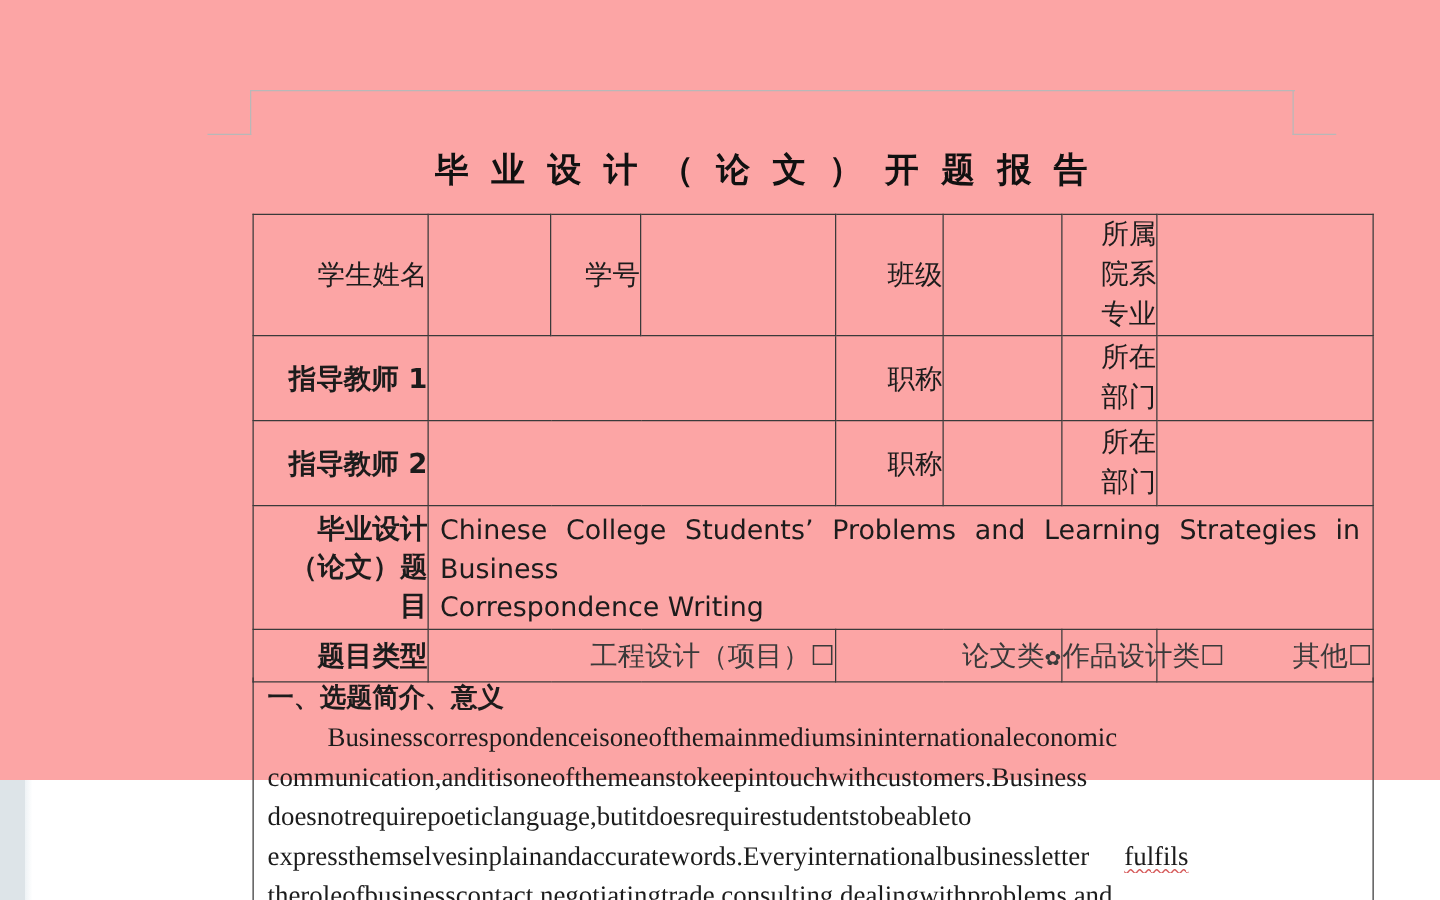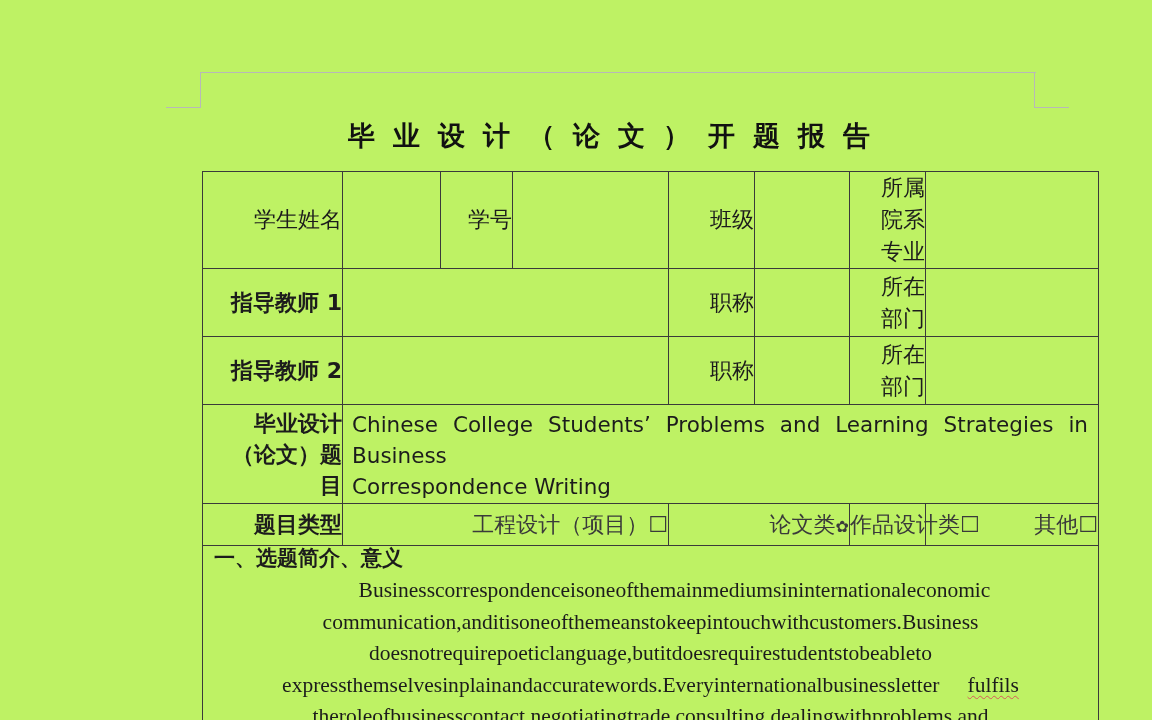--- a/index.html
+++ b/index.html
@@ -11,22 +11,22 @@
     }
     .left-gutter {
       position: absolute; left: 0; top: 0; width: 20px; height: 720px;
       background: #dde4e8;
     }
     .left-gutter-shade {
       position: absolute; left: 20px; top: 0; width: 6px; height: 720px;
       background: linear-gradient(to right, #eef3f6, #ffffff);
     }
     .page {
-      position: absolute; left: 26px; top: 0; width: 1126px; height: 720px;
-      background: #bef264;
+      position: absolute; left: 26px; top: 0; width: 1126px; height: 624px;
+      background: #fca5a5;
     }
     
     .corner { position: absolute; border-color: #b8b8b8; border-style: solid; }
     .corner-tl-h { left: 200px; top: 72px; width: 836px; height: 0; border-width: 1px 0 0 0; }
     .corner-tl-v { left: 200px; top: 72px; width: 0; height: 36px; border-width: 0 0 0 1px; }
     .corner-tl-ext { left: 166px; top: 107px; width: 35px; height: 0; border-width: 1px 0 0 0; }
     .corner-tr-v { left: 1034px; top: 72px; width: 0; height: 36px; border-width: 0 0 0 1px; }
     .corner-tr-ext { left: 1034px; top: 107px; width: 35px; height: 0; border-width: 1px 0 0 0; }
 
     .doc-title {
@@ -83,21 +83,21 @@
       position: absolute; left: 11px; top: 33px; width: 873px;
       font-family: "Liberation Serif", "DejaVu Serif", serif;
       font-size: 21.5px; line-height: 31.5px; color: #1c1c1c;
     }
     .spell-underline {
       text-decoration: underline wavy #d65a5a;
       text-decoration-thickness: 1px;
       text-underline-offset: 3px;
       margin-left: 28px;
     }
-    .jline { display: flex; justify-content: center; }
+    .jline { display: flex; justify-content: flex-start; }
   </style>
 </head>
 <body>
 
 <div class="left-gutter"></div>
 <div class="left-gutter-shade"></div>
 
 <div class="page" style="left:0;width:1152px;">
   <div class="corner corner-tl-h"></div>
   <div class="corner corner-tl-v"></div>

